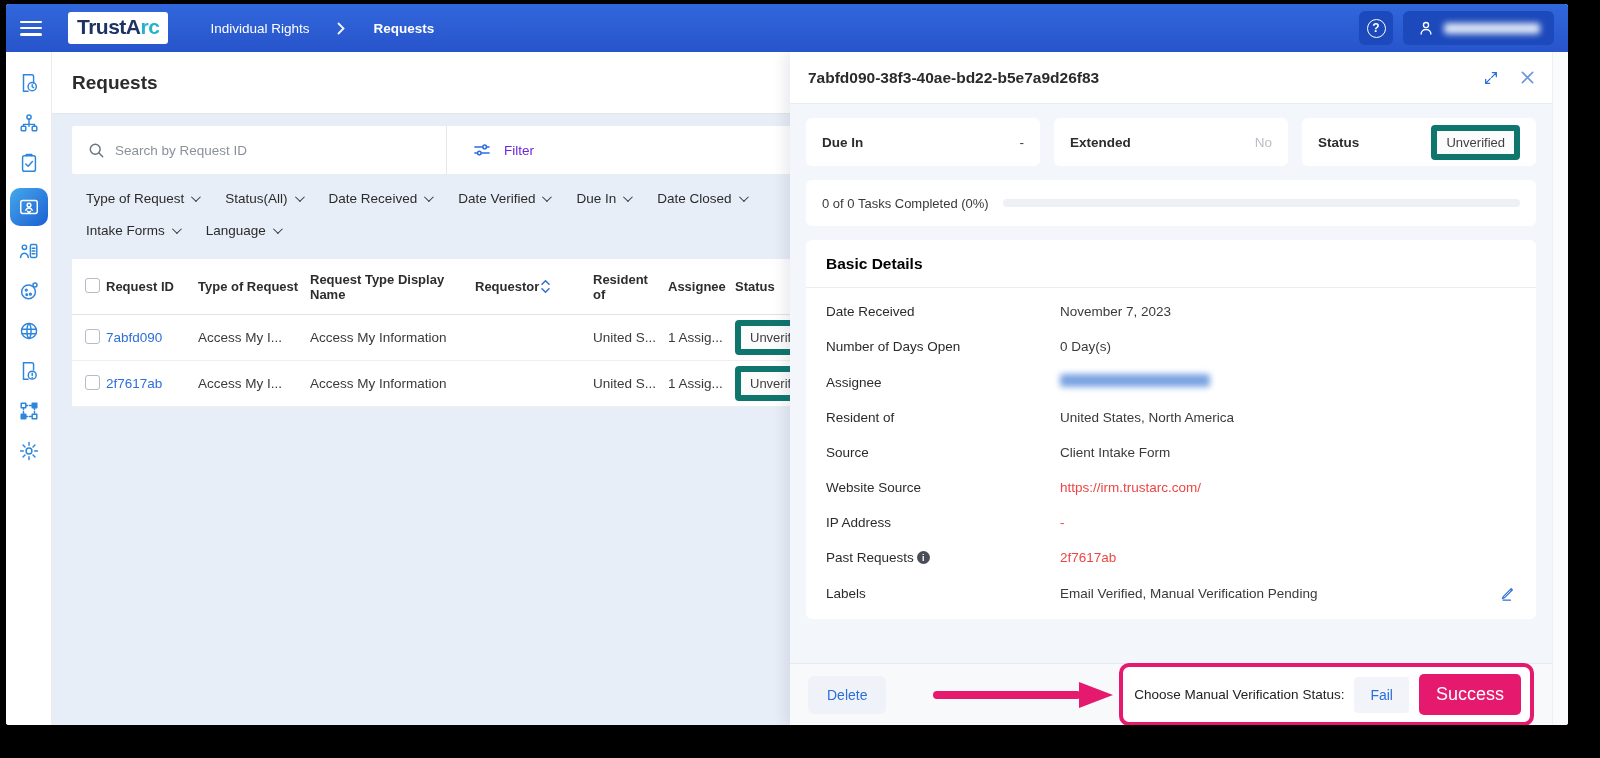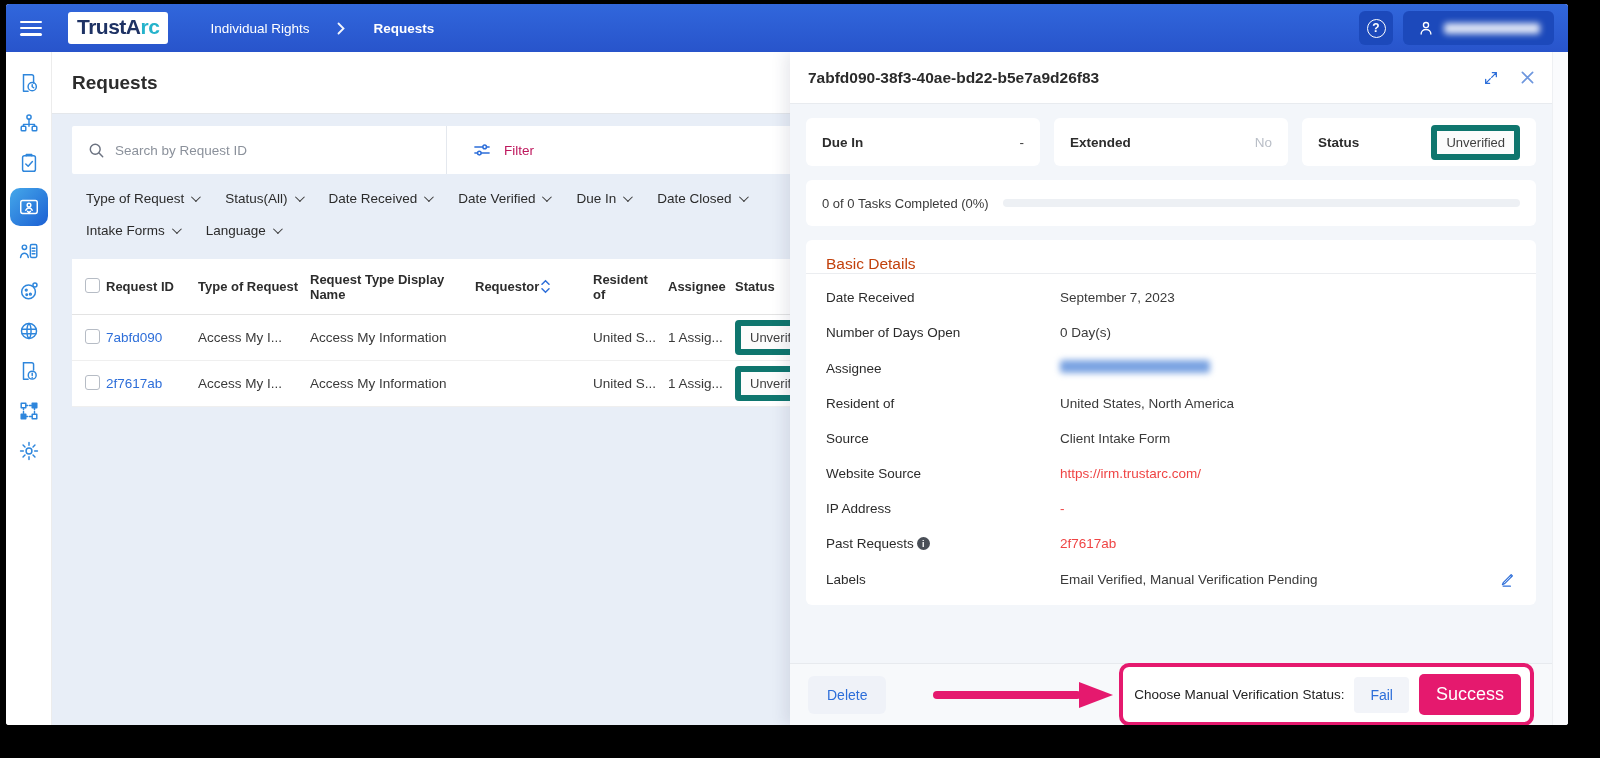--- a/index.html
+++ b/index.html
@@ -54,21 +54,21 @@
   .content { padding:12px 0 0 20px; }
   .search-row { width:742px; height:48px; background:#fff; display:flex;
                 align-items:center; border-radius:2px; }
   .search-box { flex:0 0 374px; display:flex; align-items:center; gap:10px;
                 padding-left:16px; }
   .search-box input { border:none; outline:none; font-size:13.5px; width:280px;
                       color:#333; font-family:"Liberation Sans",sans-serif; }
   .search-box input::placeholder { color:#8b919b; }
   .vdiv { width:1px; height:48px; background:#e4e8ee; }
   .filter-toggle { display:flex; align-items:center; gap:13px; padding-left:26px;
-                   font-size:13.5px; color:#be185d; cursor:pointer; }
+                   font-size:13.5px; color:#6d28d9; cursor:pointer; }
   .filters { padding:17px 0 4px 14px; }
   .frow { display:flex; gap:27px; margin-bottom:17px; }
   .fchip { display:flex; align-items:center; gap:7px; font-size:13.5px; color:#2b2b2b;
            cursor:pointer; background:none; border:none;
            font-family:"Liberation Sans",sans-serif; }
   .chev { width:7px; height:7px; border-right:1.6px solid #3a3a3a;
           border-bottom:1.6px solid #3a3a3a; transform:rotate(45deg) translateY(-2px); }
   .chev.blue { border-color:#2d6ed9; }
 
   .table { width:762px; background:#fff; }
@@ -108,21 +108,21 @@
   .card .clabel { font-size:13.5px; font-weight:700; color:#2c2c2c; }
   .card .cvalue { font-size:13.5px; color:#3a3a3a; }
   .card .cvalue.muted { color:#b9bec7; }
   .progress-card { margin-top:14px; background:#fff; border-radius:6px; height:46px;
                    display:flex; align-items:center; padding:0 16px; }
   .progress-text { font-size:13px; color:#3a3a3a; white-space:nowrap; }
   .progress-track { flex:1; height:8px; background:#edf0f4; border-radius:4px;
                     margin-left:14px; overflow:hidden; }
   .progress-fill { height:100%; background:#2d6ed9; width:0; border-radius:4px; }
   .details-card { margin-top:14px; background:#fff; border-radius:6px; padding-bottom:8px; }
-  .dc-head { padding:15px 20px 0; font-size:15.5px; font-weight:400; color:#c2410c;
+  .dc-head { padding:15px 20px 14px; font-size:15.5px; font-weight:700; color:#000000;
              border-bottom:1px solid #ebedf0; margin-bottom:6px; }
   .drow { display:flex; align-items:center; padding:10px 20px; font-size:13.5px; }
   .dlabel { width:234px; color:#2b2b2b; display:flex; align-items:center; gap:3px;
             flex-shrink:0; }
   .dvalue { color:#3a3a3a; flex:1; }
   .dvalue.link { color:#ef4444; cursor:pointer; }
   .info-dot { width:13px; height:13px; border-radius:50%; background:#4a4f57; color:#fff;
               font-size:9px; display:inline-flex; align-items:center; justify-content:center;
               font-weight:700; }
   .edit-icon { cursor:pointer; display:flex; }
@@ -400,21 +400,21 @@
         <div class="progress-track">
             <div class="progress-fill" style="width: 0%;"></div>
           </div>
       </div>
 
       <div class="details-card">
         <div class="dc-head">Basic Details</div>
 
         <div class="drow">
           <span class="dlabel">Date Received</span>
-          <span class="dvalue">September 7, 2023</span>
+          <span class="dvalue">November 7, 2023</span>
         </div>
         <div class="drow">
           <span class="dlabel">Number of Days Open</span>
           <span class="dvalue">0 Day(s)</span>
         </div>
         <div class="drow">
           <span class="dlabel">Assignee</span>
           <span class="dvalue"><span class="redact assignee-redact" style="display:inline-block;"></span></span>
         </div>
         <div class="drow">

